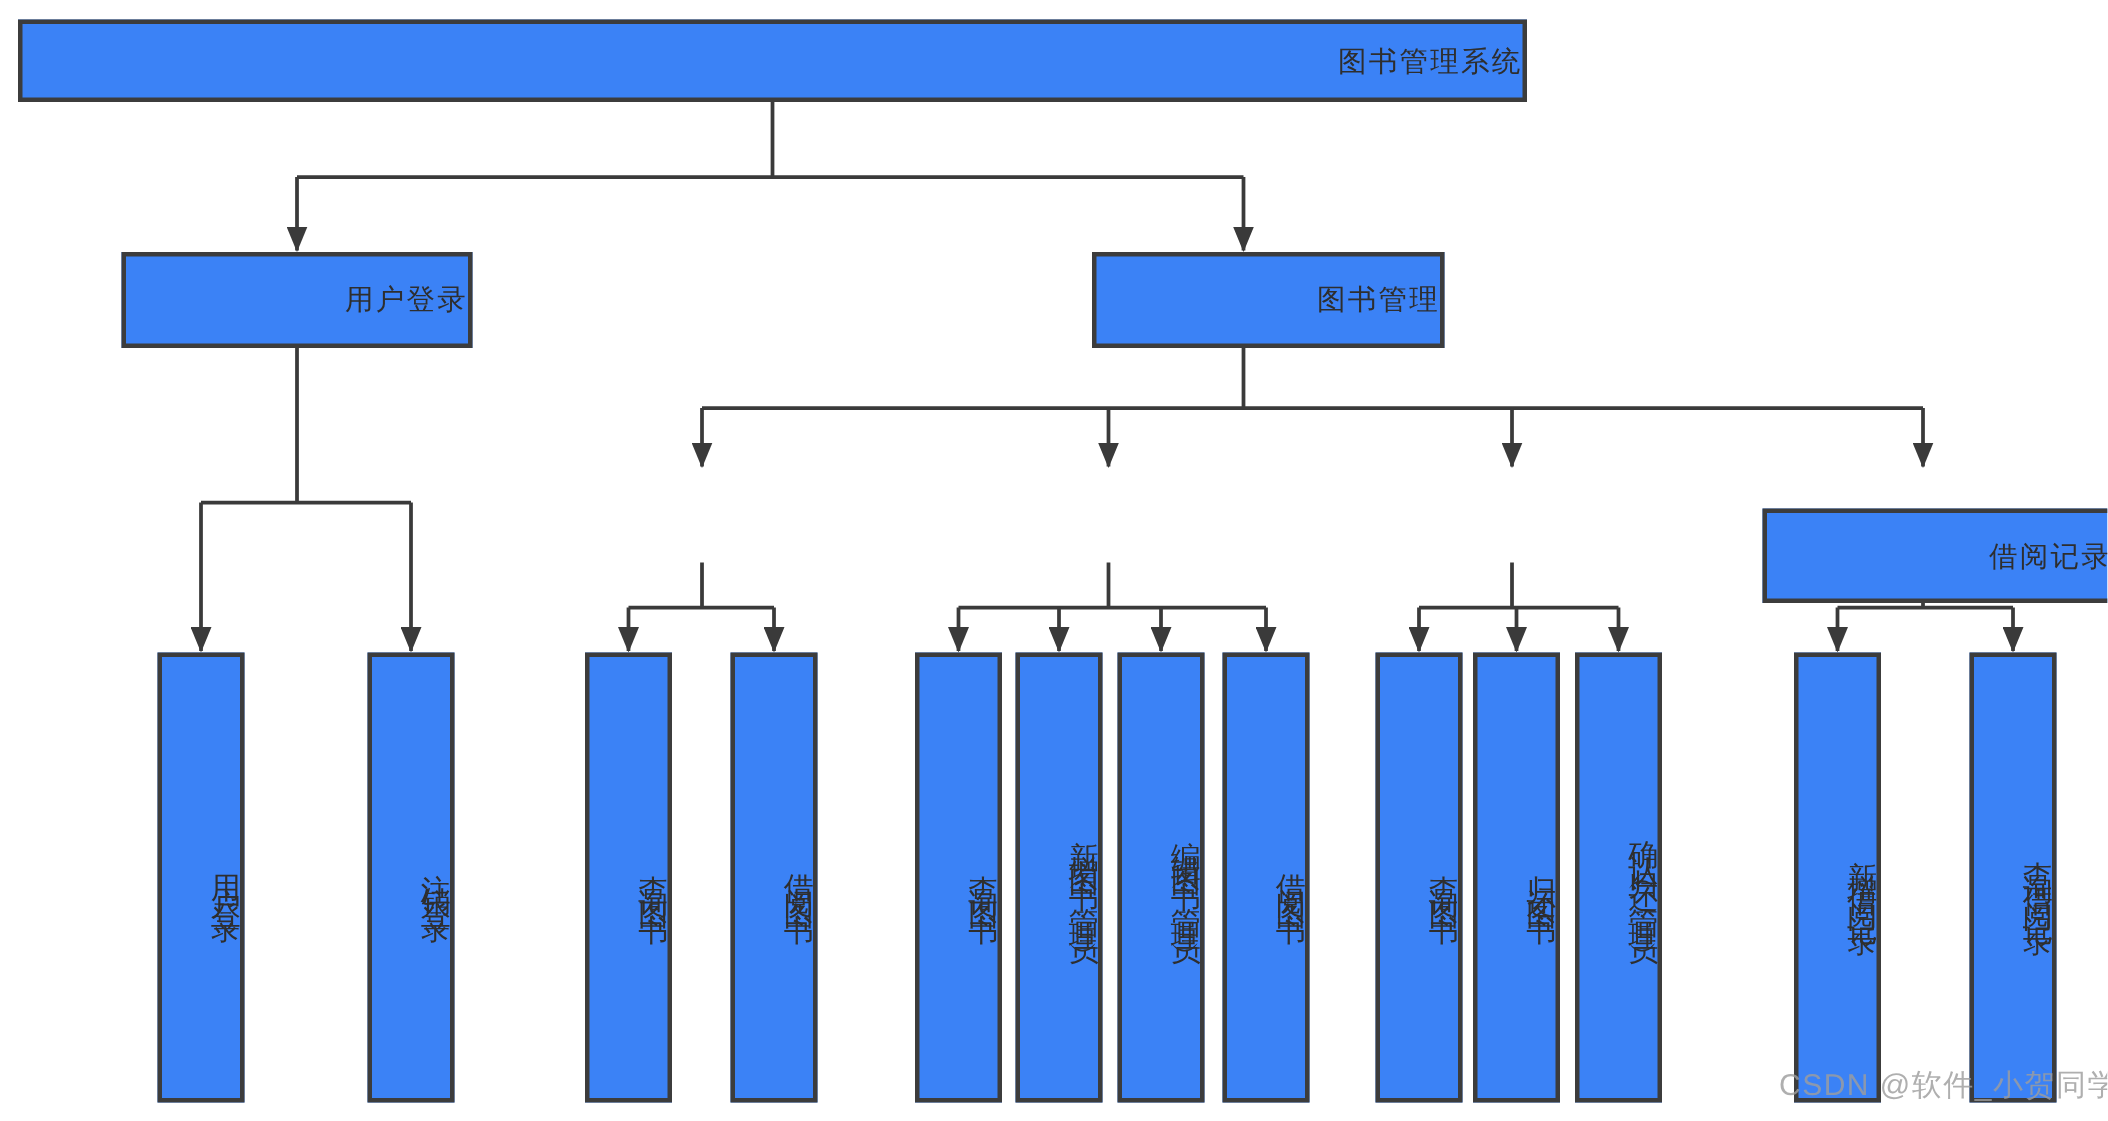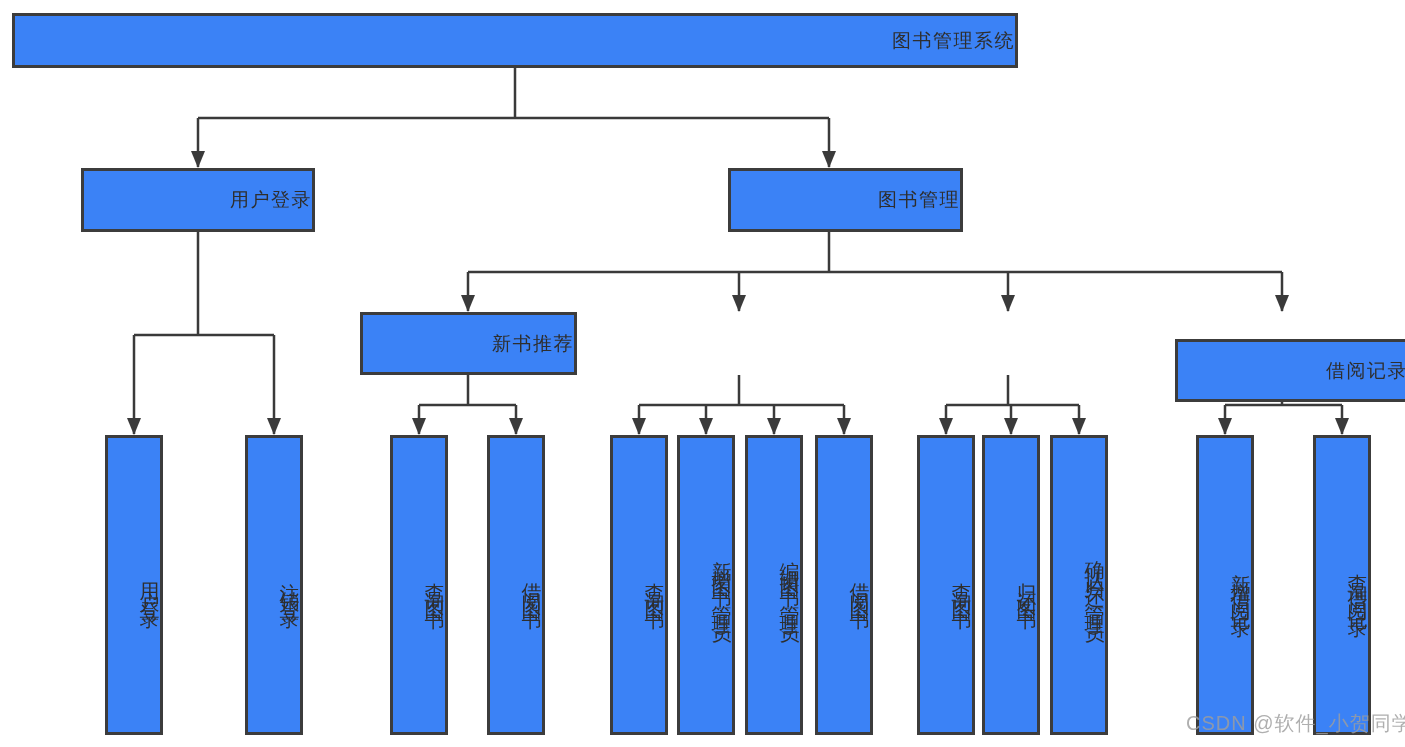--- a/index.html
+++ b/index.html
@@ -102,23 +102,20 @@
     <span>图书管理系统</span>
   </div>
 
   <div class="box hbox" style="left:81px; top:168px; width:234px; height:64px;">
     <span>用户登录</span>
   </div>
   <div class="box hbox" style="left:712px; top:168px; width:235px; height:64px;margin-left:16px;">
     <span>图书管理</span>
   </div>
 
-  <div class="box hbox" style="left:360px; top:312px; width:217px; height:63px;">
-    <span>新书推荐</span>
-  </div>
   <div class="box hbox" style="left:1175px; top:312px; width:236px; height:63px;margin-top:27px;">
     <span>借阅记录</span>
   </div>
 
   <div class="box vbox" style="left:105px; top:435px; width:58px; height:300px;">
     <span class="vtext">用户登录</span>
   </div>
   <div class="box vbox" style="left:245px; top:435px; width:58px; height:300px;">
     <span class="vtext">注销登录</span>
   </div>

